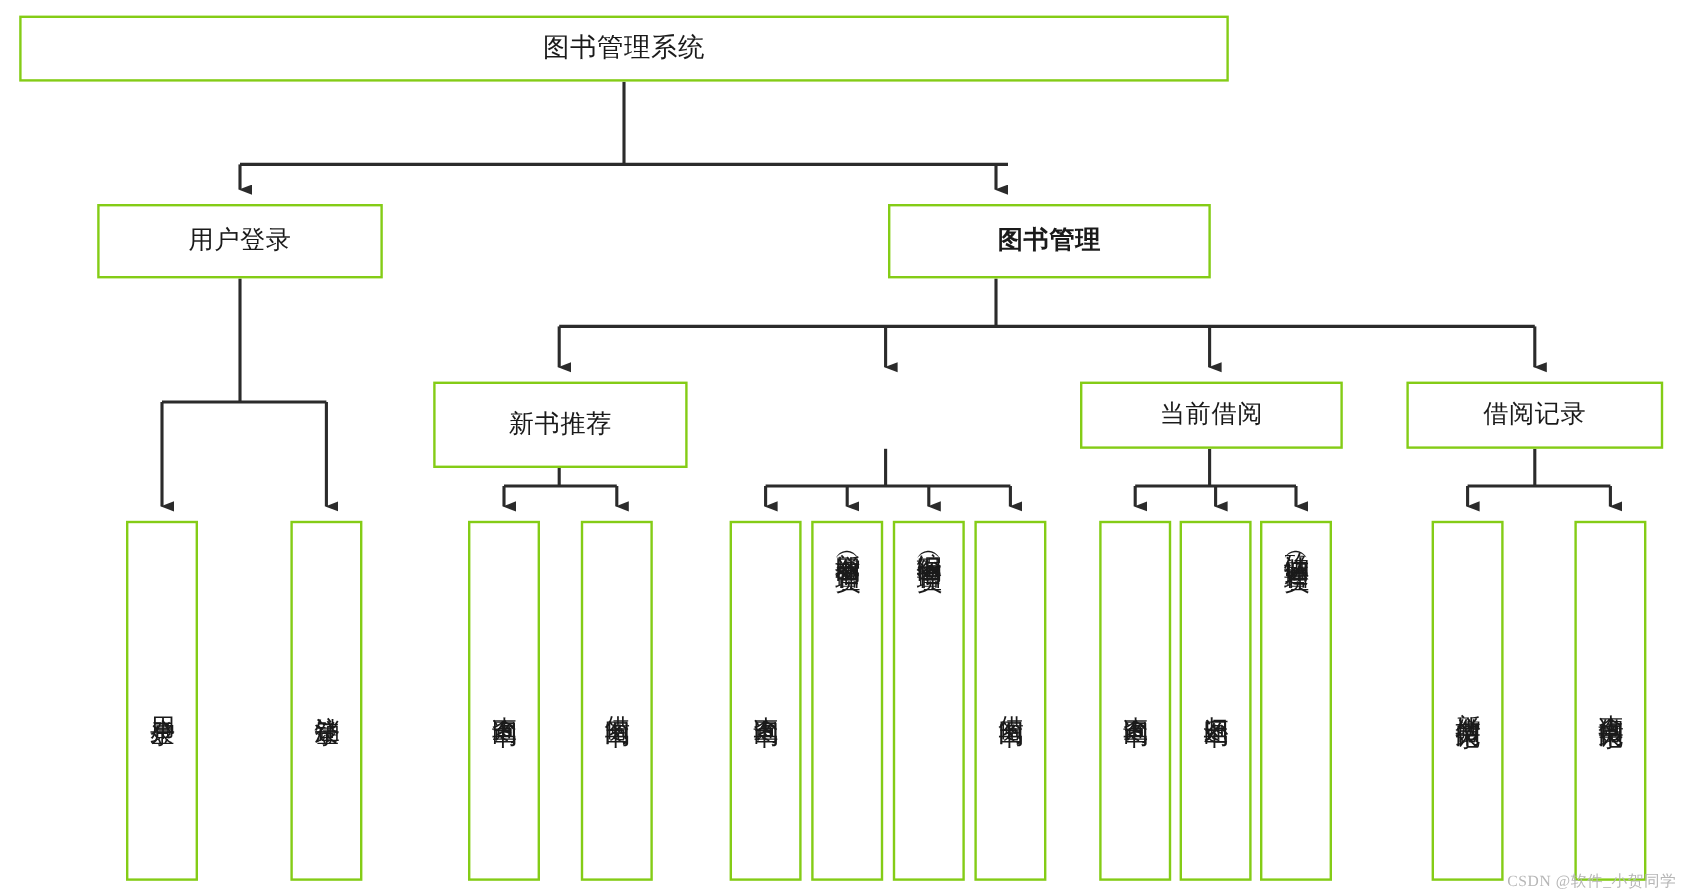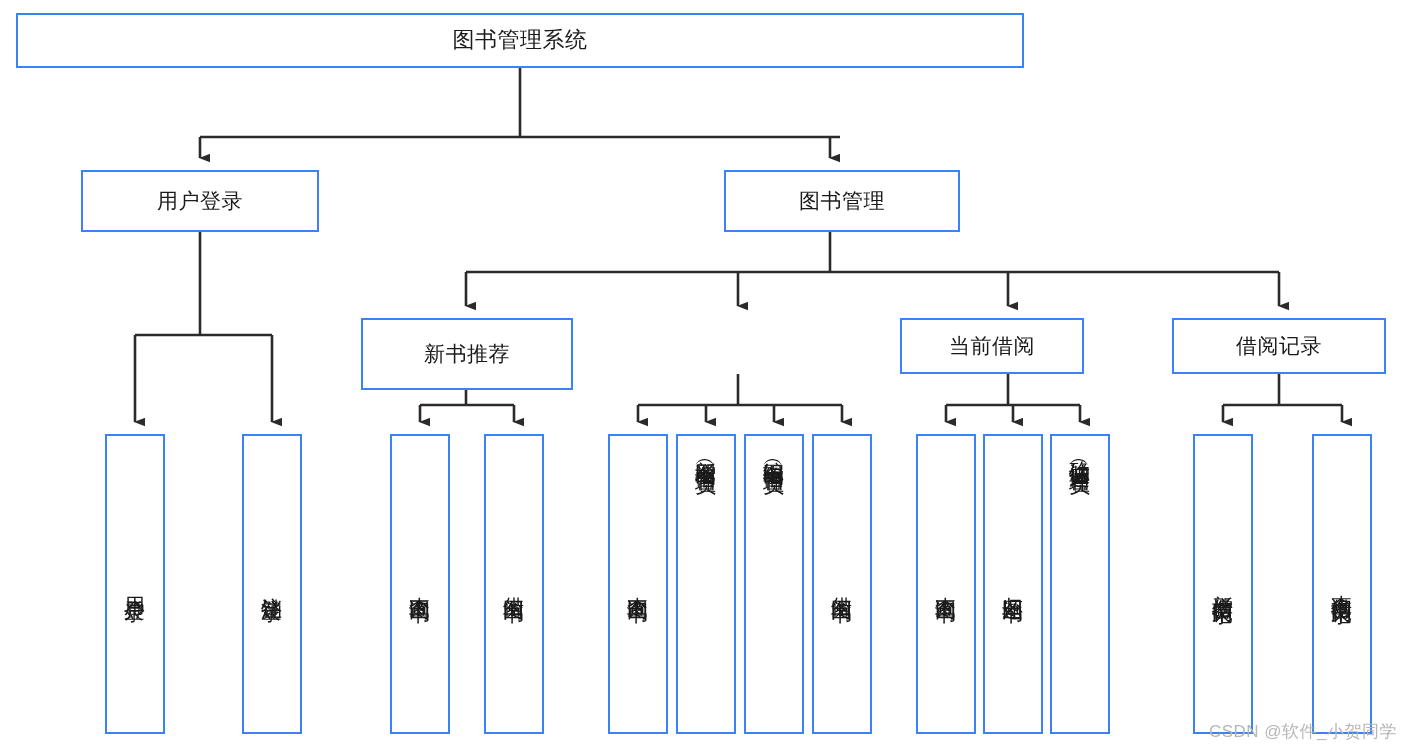--- a/index.html
+++ b/index.html
@@ -23,21 +23,21 @@
     left: 0;
     top: 0;
     width: 1405px;
     height: 747px;
     pointer-events: none;
   }
   .node {
     position: absolute;
     box-sizing: border-box;
     background: #ffffff;
-    border: 2px solid #3b82f6;
+    border: 2px solid #84cc16;
     display: flex;
     align-items: center;
     justify-content: center;
     color: #1a1a1a;
   }
   .node-label {
     display: block;
     text-align: center;
     line-height: 1.12;
     white-space: nowrap;
@@ -67,25 +67,25 @@
   }
   
   .node.vert.mid {
     align-items: center;
     padding-top: 0;
   }
   #watermark {
     position: absolute;
     right: 8px;
     bottom: 4px;
-    font-size: 17px;
+    font-size: 13px;
     color: #b6b6b6;
     letter-spacing: 0.5px;
     white-space: nowrap;
-    font-family: Liberation Sans, sans-serif;
+    font-family: Liberation Serif, serif;
   }
 </style>
 </head>
 <body>
 
 <div id="diagram-root">
 
   <svg id="edge-layer" viewBox="0 0 1405 747" width="1405" height="747" xmlns="http://www.w3.org/2000/svg">
     <defs>
       <marker id="arrowhead" markerWidth="9" markerHeight="11" refX="4.2" refY="10" orient="auto" markerUnits="userSpaceOnUse">
@@ -149,30 +149,30 @@
   </svg>
 
   <div class="node horiz root" style="left:16px; top:13px; width:1008px; height:55px;">
     <span class="node-label">图书管理系统</span>
   </div>
 
   <div class="node horiz" style="left:81px; top:170px; width:238px; height:62px;">
     <span class="node-label">用户登录</span>
   </div>
 
-  <div class="node horiz" style="left:724px; top:170px; width:236px; height:62px;">
+  <div class="node horiz" style="left:740px; top:170px; width:269px; height:62px;font-weight:bold;">
     <span class="node-label">图书管理</span>
   </div>
 
   <div class="node horiz" style="left:361px; top:318px; width:212px; height:72px;">
     <span class="node-label">新书推荐</span>
   </div>
 
 
-  <div class="node horiz" style="left:900px; top:318px; width:184px; height:56px;">
+  <div class="node horiz" style="left:900px; top:318px; width:219px; height:56px;">
     <span class="node-label">当前借阅</span>
   </div>
 
   <div class="node horiz" style="left:1172px; top:318px; width:214px; height:56px;">
     <span class="node-label">借阅记录</span>
   </div>
 
   <div class="node vert mid" style="left:105px; top:434px; width:60px; height:300px;">
     <span class="node-label">用户登录</span>
   </div>

